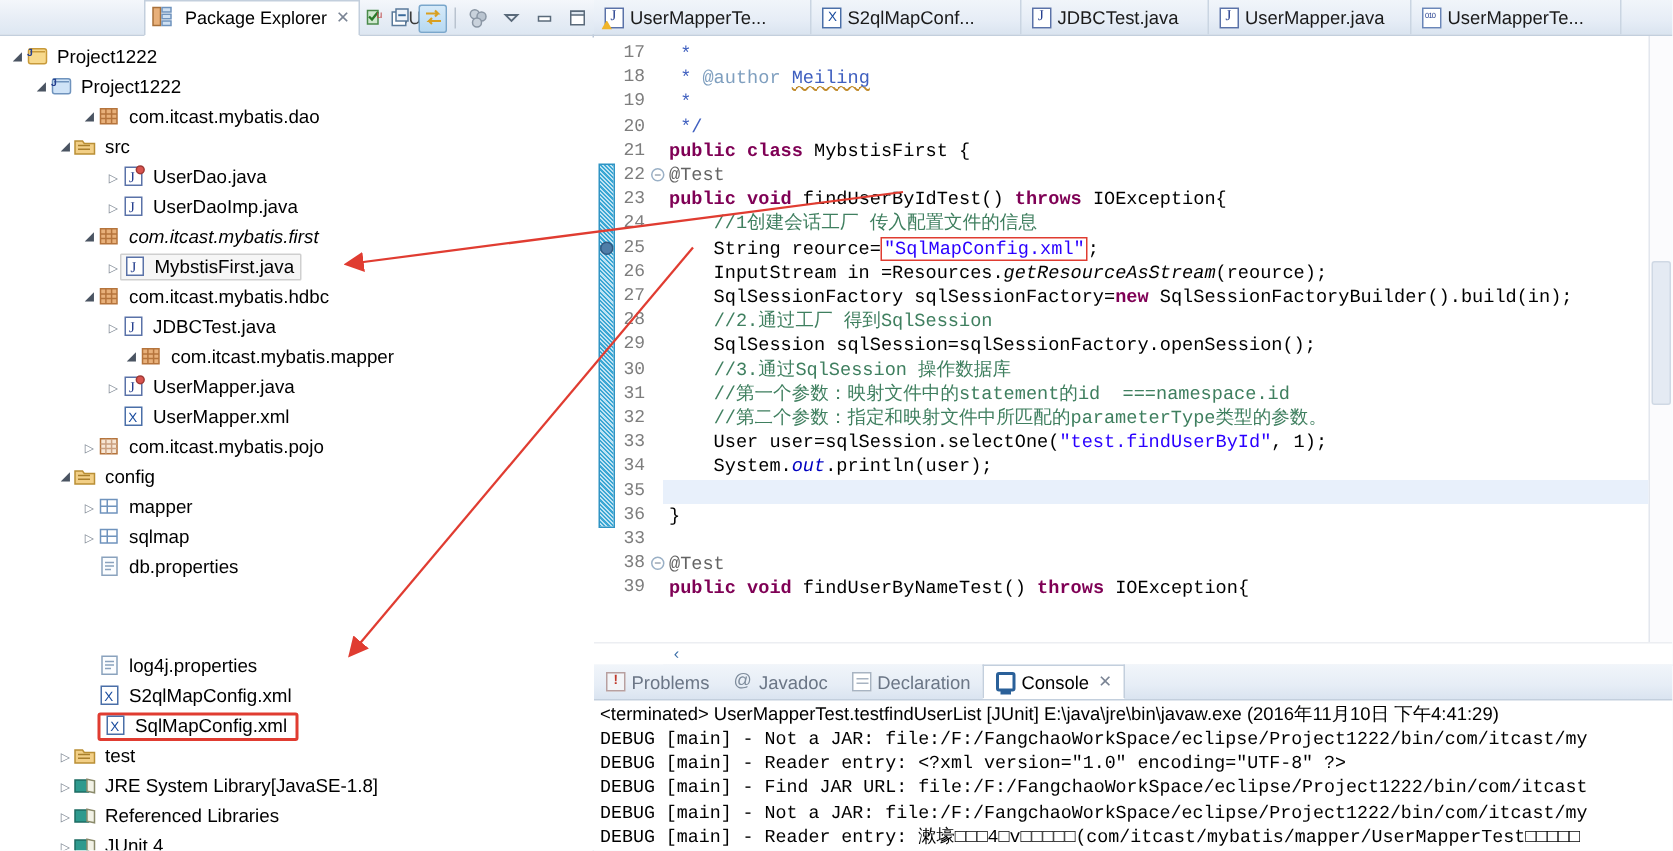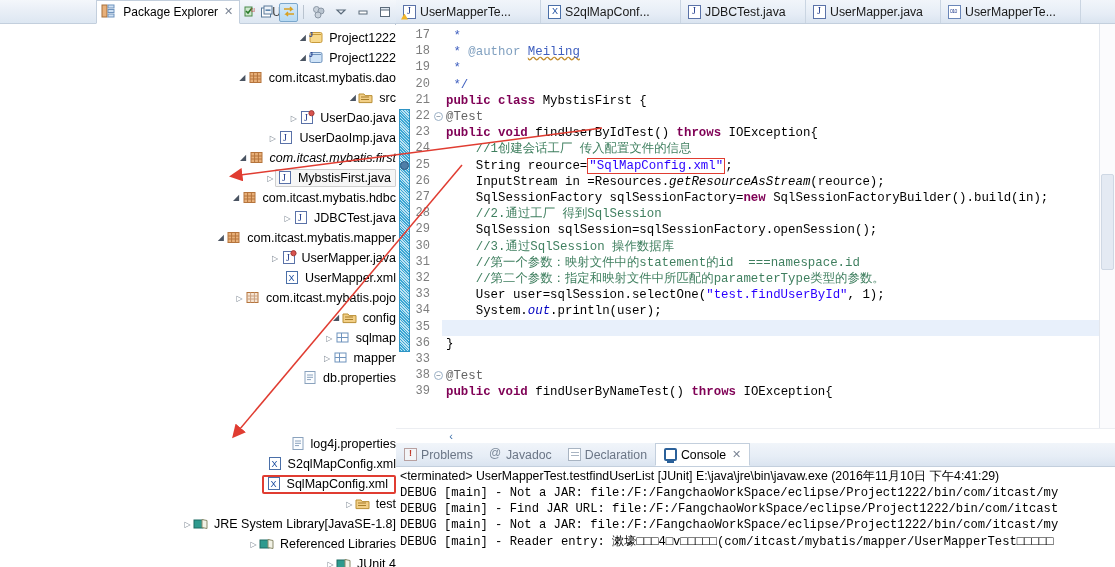--- a/index.html
+++ b/index.html
@@ -51,21 +51,21 @@
     border:1px solid #7aa7cc;
   }
   .tb-sep{ width:1px; height:14px; background:#b9c3cf; margin:0 2px; }
 
   
   #tree{
     position:absolute; left:0; top:25px; width:396px; height:542px;
     overflow:hidden; background:#fff;
     padding-top:3px;
   }
-  .row{ height:20px; display:flex; align-items:center; white-space:nowrap; font-size:12.5px;justify-content:flex-end; }
+  .row{ height:20px; display:flex; align-items:center; white-space:nowrap; font-size:12.5px; }
   .arrow{
     width:11px; height:20px; display:inline-flex; align-items:center; justify-content:center;
     color:#5a6472; font-size:8px; flex:0 0 11px;
   }
   .arrow.open::before{ content:"\25E2"; color:#4a5462; font-size:8px; transform:translateY(-1px);}
   .arrow.closed::before{ content:"\25B7"; color:#7b8591; font-size:8px; }
   .arrow.none::before{ content:""; }
   .ico{ width:17px; height:16px; flex:0 0 17px; margin-right:4px; position:relative; display:inline-block; }
   .lbl{ color:#000; }
 
@@ -373,21 +373,21 @@
         <div class="row" style="padding-left: 70px;">
           <span class="arrow closed"></span>
           <span style="display: inline-flex; align-items: center;">
             <span class="ico"><svg width="16" height="15" viewBox="0 0 16 15">
                 <rect x="2.5" y="1.5" width="11" height="12" fill="#fff" stroke="#5a72a8"></rect>
                 <text x="5" y="11" font-size="10" fill="#27408f" font-family="serif">J</text>
               </svg></span>
             <span class="lbl">JDBCTest.java</span>
           </span>
         </div>
-        <div class="row" style="padding-left: 40px; margin-left: 15px;">
+        <div class="row" style="padding-left: 82px;">
           <span class="arrow open"></span>
           <span style="display: inline-flex; align-items: center;">
             <span class="ico"><svg width="16" height="15" viewBox="0 0 16 15">
                 <rect x="2" y="2.5" width="11" height="10" fill="#e8b07a" stroke="#b5743c"></rect>
                 <path d="M2 6 h11 M2 9 h11 M5.6 2.5 v10 M9.4 2.5 v10" stroke="#b5743c"></path>
               </svg></span>
             <span class="lbl">com.itcast.mybatis.mapper</span>
           </span>
         </div>
         <div class="row" style="padding-left: 70px;">
@@ -431,31 +431,31 @@
             <span class="lbl">config</span>
           </span>
         </div>
         <div class="row" style="padding-left: 54px;">
           <span class="arrow closed"></span>
           <span style="display: inline-flex; align-items: center;">
             <span class="ico"><svg width="16" height="15" viewBox="0 0 16 15">
                 <rect x="2" y="3" width="11" height="9" fill="#fff" stroke="#6f93bd"></rect>
                 <path d="M2 7.5 h11 M6.5 3 v9" stroke="#6f93bd"></path>
               </svg></span>
-            <span class="lbl">sqlmap</span>
+            <span class="lbl">mapper</span>
           </span>
         </div>
         <div class="row" style="padding-left: 54px;">
           <span class="arrow closed"></span>
           <span style="display: inline-flex; align-items: center;">
             <span class="ico"><svg width="16" height="15" viewBox="0 0 16 15">
                 <rect x="2" y="3" width="11" height="9" fill="#fff" stroke="#6f93bd"></rect>
                 <path d="M2 7.5 h11 M6.5 3 v9" stroke="#6f93bd"></path>
               </svg></span>
-            <span class="lbl">mapper</span>
+            <span class="lbl">sqlmap</span>
           </span>
         </div>
         <div class="row" style="padding-left: 54px;">
           <span class="arrow none"></span>
           <span style="display: inline-flex; align-items: center;">
             <span class="ico"><svg width="16" height="15" viewBox="0 0 16 15">
                 <rect x="3" y="1.5" width="10" height="12" fill="#fbfdff" stroke="#8aa2bd"></rect>
                 <path d="M5 5 h6 M5 7.3 h6 M5 9.6 h4" stroke="#8aa2bd"></path>
               </svg></span>
             <span class="lbl">db.properties</span>
@@ -649,20 +649,21 @@
           </div>
           <div class="c-tab active">
             <span class="cti cti-cons"></span>
             <span>Console</span>
             <span class="tab-close">✕</span>
           </div>
         </div>
       <div id="cons-header">&lt;terminated&gt; UserMapperTest.testfindUserList [JUnit] E:\java\jre\bin\javaw.exe (2016年11月10日 下午4:41:29)</div>
       <div id="cons-body">
           <div class="conline">DEBUG [main] - Not a JAR: file:/F:/FangchaoWorkSpace/eclipse/Project1222/bin/com/itcast/my</div>
+          <div class="conline">DEBUG [main] - Reader entry: &lt;?xml version="1.0" encoding="UTF-8" ?&gt;</div>
           <div class="conline">DEBUG [main] - Find JAR URL: file:/F:/FangchaoWorkSpace/eclipse/Project1222/bin/com/itcast</div>
           <div class="conline">DEBUG [main] - Not a JAR: file:/F:/FangchaoWorkSpace/eclipse/Project1222/bin/com/itcast/my</div>
           <div class="conline">DEBUG [main] - Reader entry: 漱壕□□□4□v□□□□□(com/itcast/mybatis/mapper/UserMapperTest□□□□□</div>
         </div>
     </div>
   </div>
 
   <svg id="annot">
     <defs>
       <marker id="ah" markerWidth="9" markerHeight="9" refX="7" refY="4.5" orient="auto">

